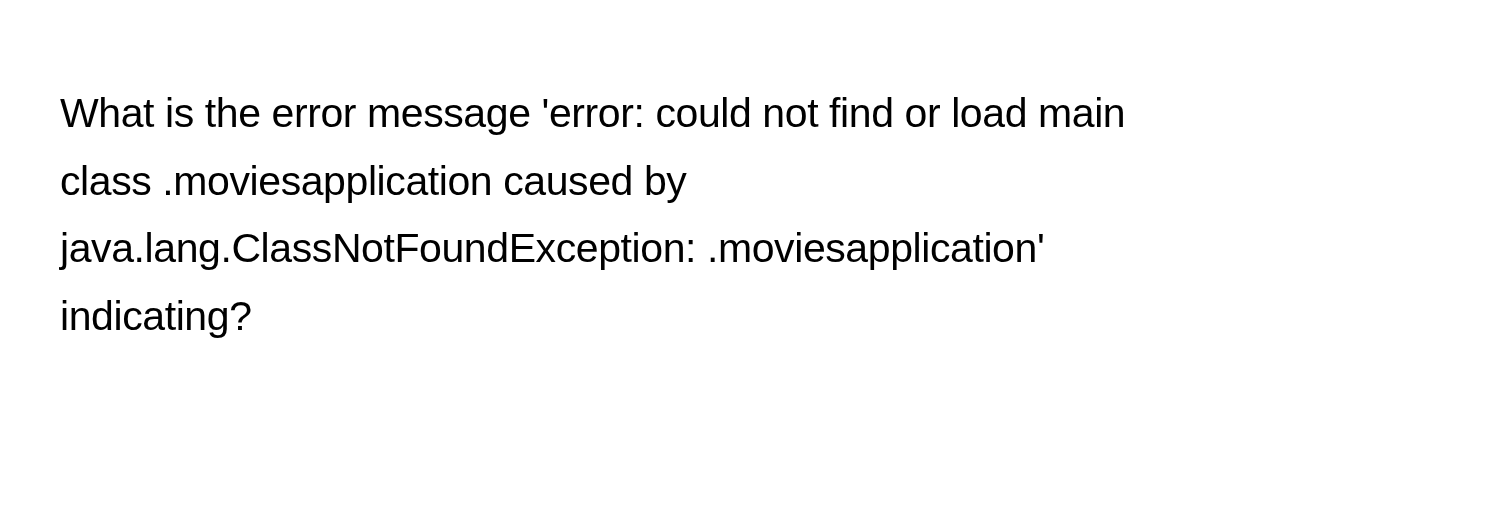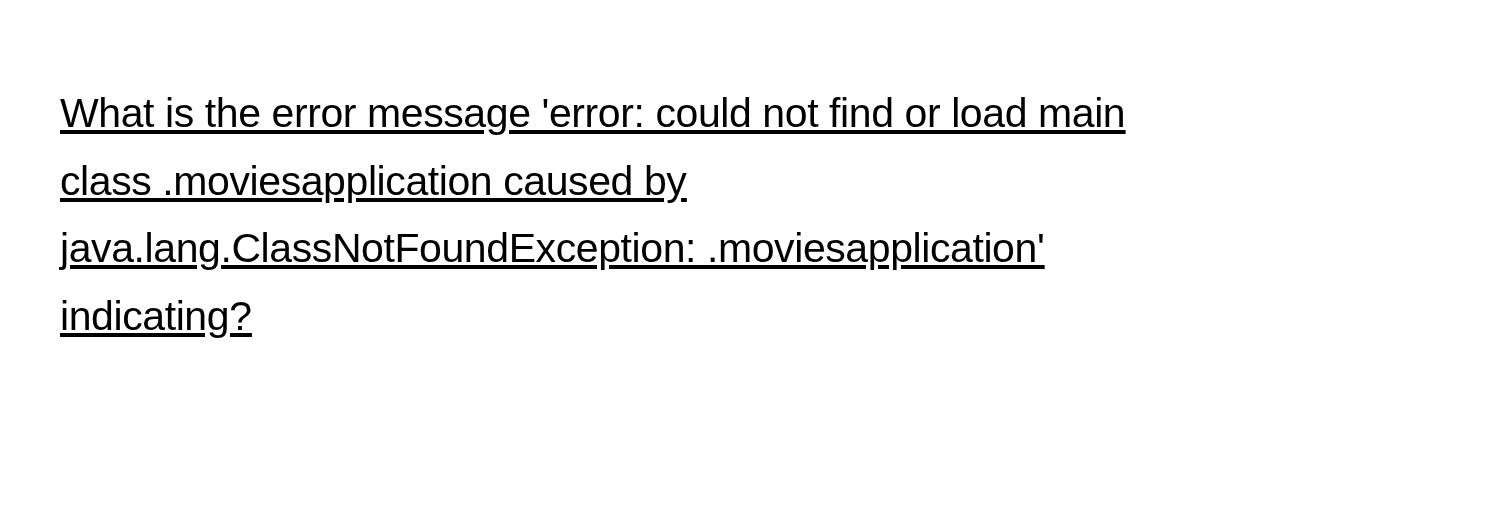--- a/index.html
+++ b/index.html
@@ -1,19 +1,18 @@
 <!DOCTYPE html>
 <html><head>
   <meta charset="utf-8">
   <style>
     * {
       margin: 0;
       padding: 0;
       box-sizing: border-box;
-      text-decoration: underline;
     }
     body {
       width: 1500px;
       height: 512px;
       background: #ffffff;
       font-family: -apple-system, BlinkMacSystemFont, "Segoe UI", Helvetica, Arial, sans-serif;
       padding: 80px 60px;
     }
     .question-text {
       font-size: 41px;

